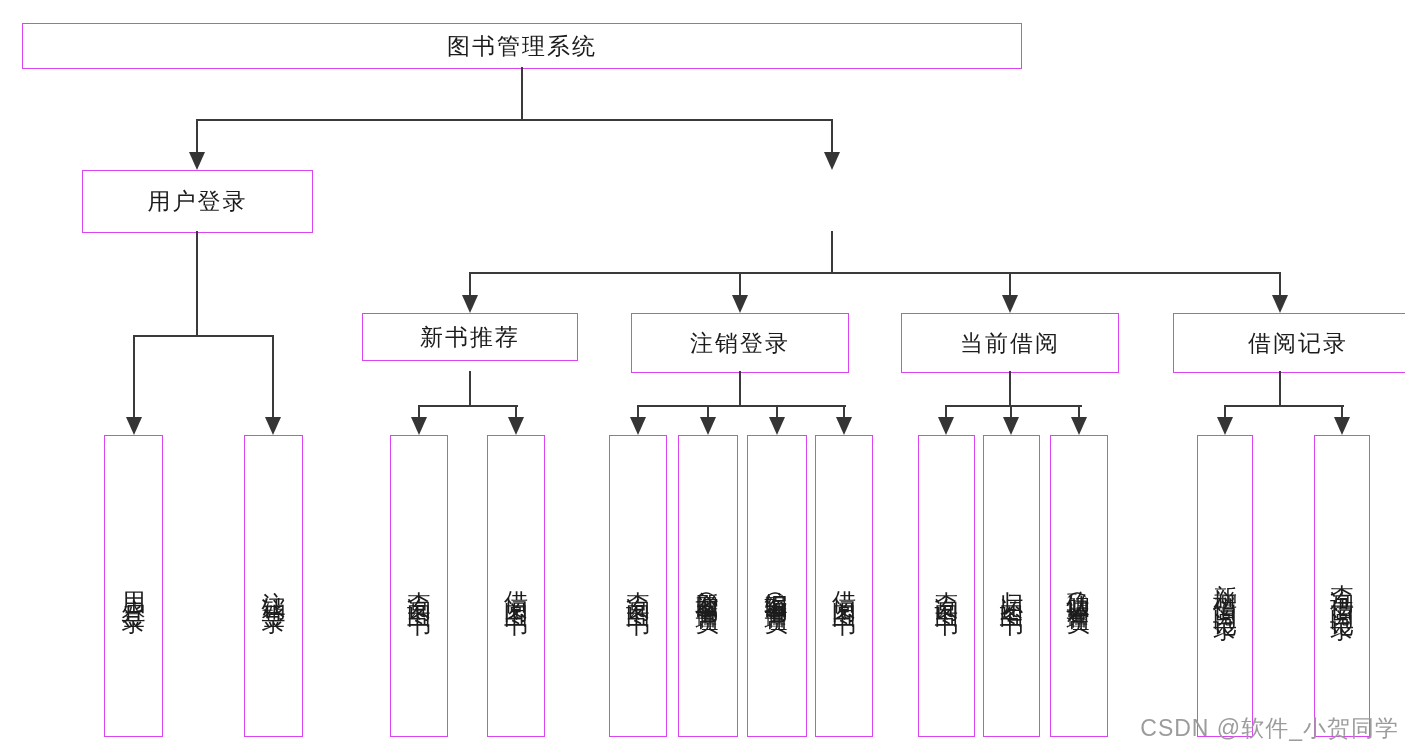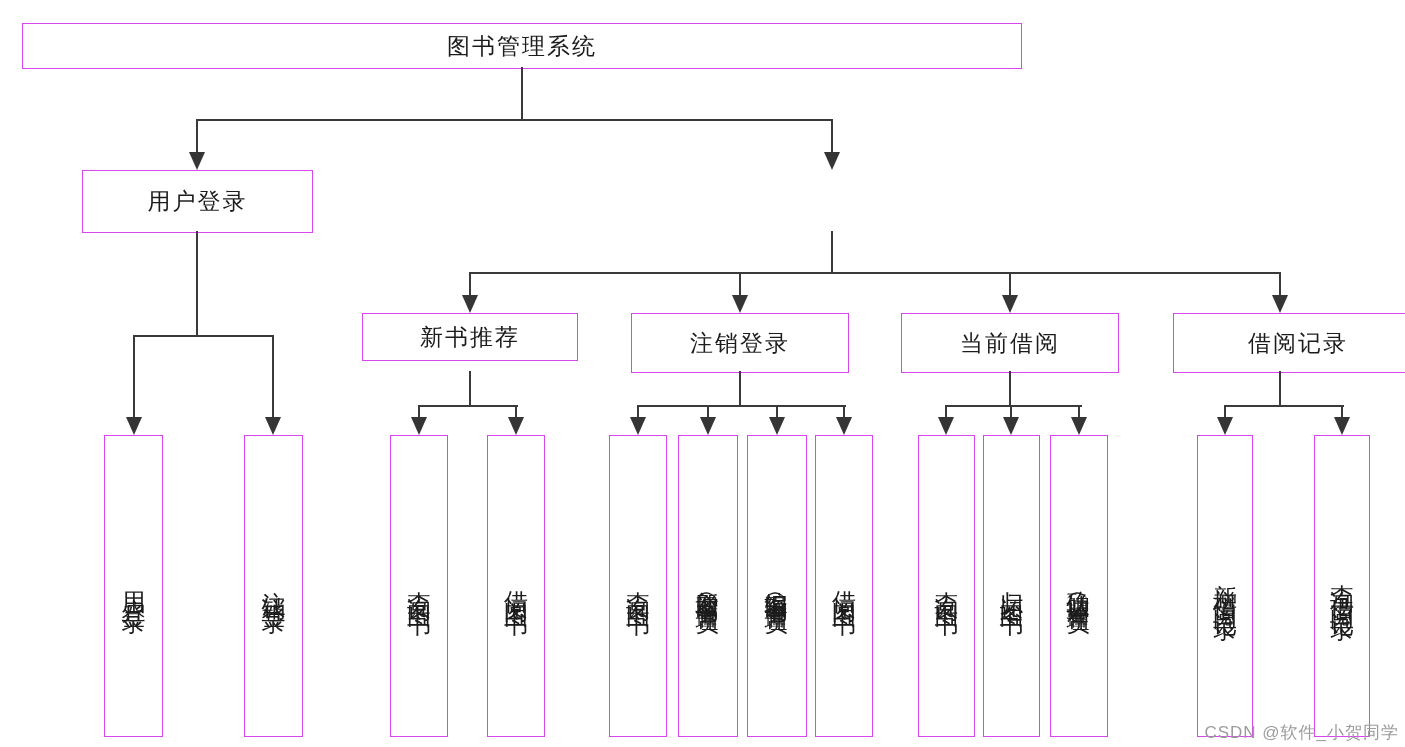--- a/index.html
+++ b/index.html
@@ -20,21 +20,21 @@
   }
   .v.tight { font-size:23px; letter-spacing:3px; }
   .line { position:absolute; background:#3a3a3a; }
   .arrow {
     position:absolute; width:0; height:0;
     border-left:8px solid transparent; border-right:8px solid transparent;
     border-top:18px solid #353535;
   }
   .watermark {
     position:absolute; right:6px; bottom:3px; z-index:5;
-    font-size:17px; color:#9c9c9c; letter-spacing:1px;
+    font-size:23px; color:#9c9c9c; letter-spacing:1px;
   }
 </style>
 </head>
 <body>
 
 <div class="stage">
 
   <div class="box h" style="left:22px; top:23px; width:1000px; height:46px;">图书管理系统</div>
 
   <div class="line" style="left:521px; top:67px; width:2px; height:54px;"></div>

